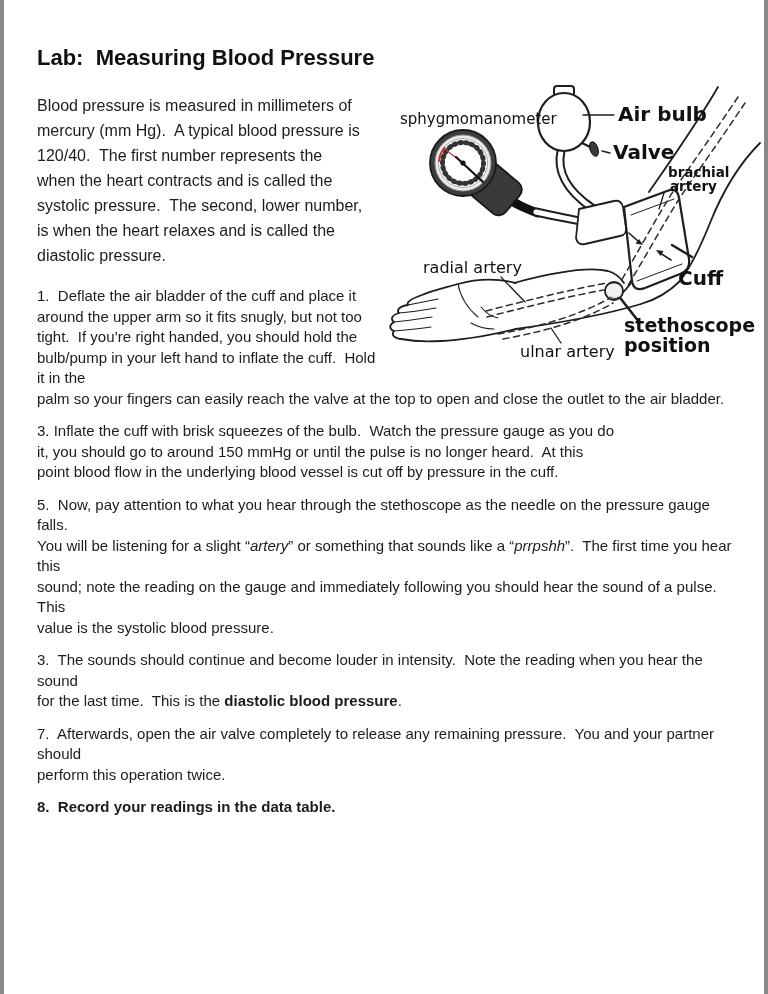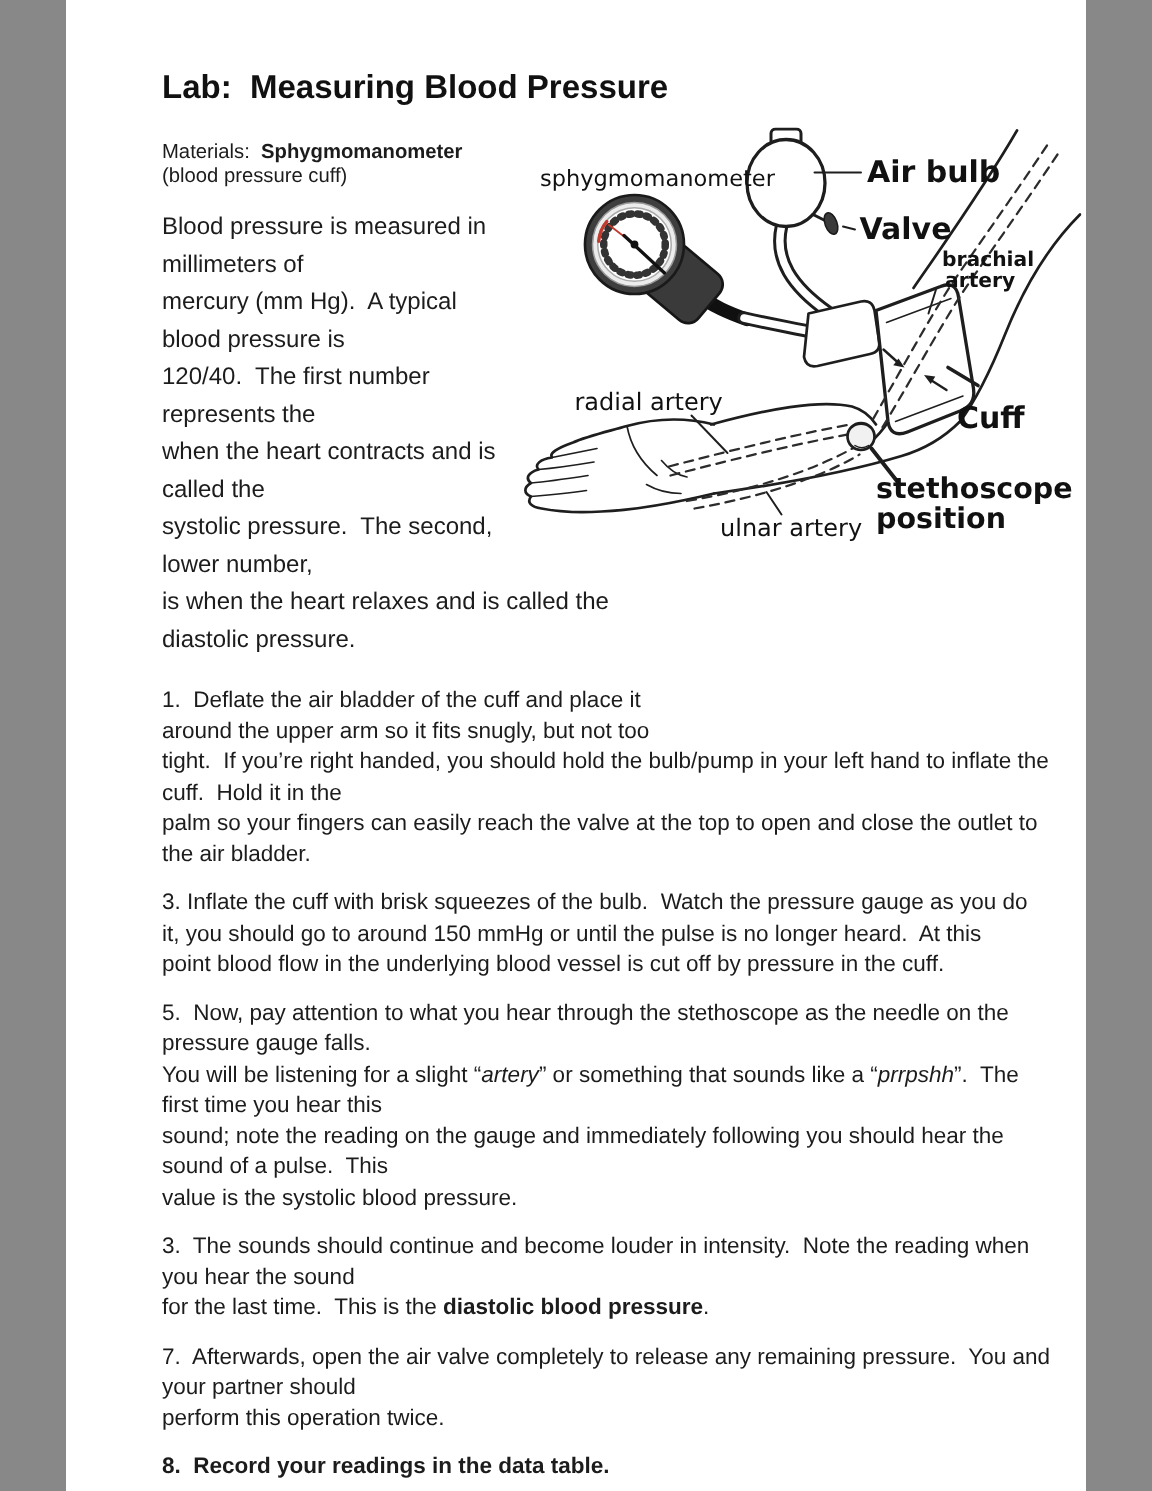--- a/index.html
+++ b/index.html
@@ -1,19 +1,19 @@
 <!DOCTYPE html>
 <html><head>
 <meta charset="utf-8">
 <style>
   html,body { margin:0; padding:0; background:#888; }
   .page {
-    width:680px; height:994px; margin:0 auto; background:#ffffff;
+    width:760px; height:994px; margin:0 auto; background:#ffffff;
     font-family:"Liberation Sans", sans-serif; color:#1c1c1c;
-    padding:45px 40px 0 64px; box-sizing:border-box; position:relative; overflow:hidden;
+    padding:45px 40px 0 33px; box-sizing:border-box; position:relative; overflow:hidden;
   }
   h1.doc-title {
     margin:0 0 22px 0; font-size:22px; line-height:26px; font-weight:700;
     white-space:pre-wrap; color:#111;
   }
   p.materials { margin:0 0 14px 0; font-size:13.5px; line-height:16px; white-space:pre-wrap; }
   p.materials .b { font-weight:700; }
   p.intro { margin:0 0 18px 0; font-size:16px; line-height:25px; white-space:pre-wrap; }
   h2.section-heading { margin:0 0 12px 0; font-size:16.5px; line-height:20px; font-weight:700; color:#111; }
   p.step { margin:0 -18px 12px 0; font-size:15px; line-height:20.5px; white-space:pre-wrap; }
@@ -130,21 +130,20 @@
       <text class="fig-label bold" x="282" y="92" font-size="13.5">brachial</text>
       <text class="fig-label bold" x="284" y="106" font-size="13.5">artery</text>
       <text class="fig-label" x="37" y="188" font-size="16">radial artery</text>
       <text class="fig-label bold" x="292" y="200" font-size="20">Cuff</text>
       <text class="fig-label bold" x="238" y="247" font-size="19">stethoscope</text>
       <text class="fig-label bold" x="238" y="267" font-size="19">position</text>
       <text class="fig-label" x="134" y="272" font-size="16">ulnar artery</text>
     </svg>
   </div>
 
-  <p class="materials"><span>Materials:  </span><span class="b">Sphygmomanometer</span><span> (blood pressure cuff)</span></p>
 
   <p class="intro">Blood pressure is measured in millimeters of
 mercury (mm Hg).  A typical blood pressure is
 120/40.  The first number represents the
 when the heart contracts and is called the
 systolic pressure.  The second, lower number,
 is when the heart relaxes and is called the
 diastolic pressure.</p>
 
 

